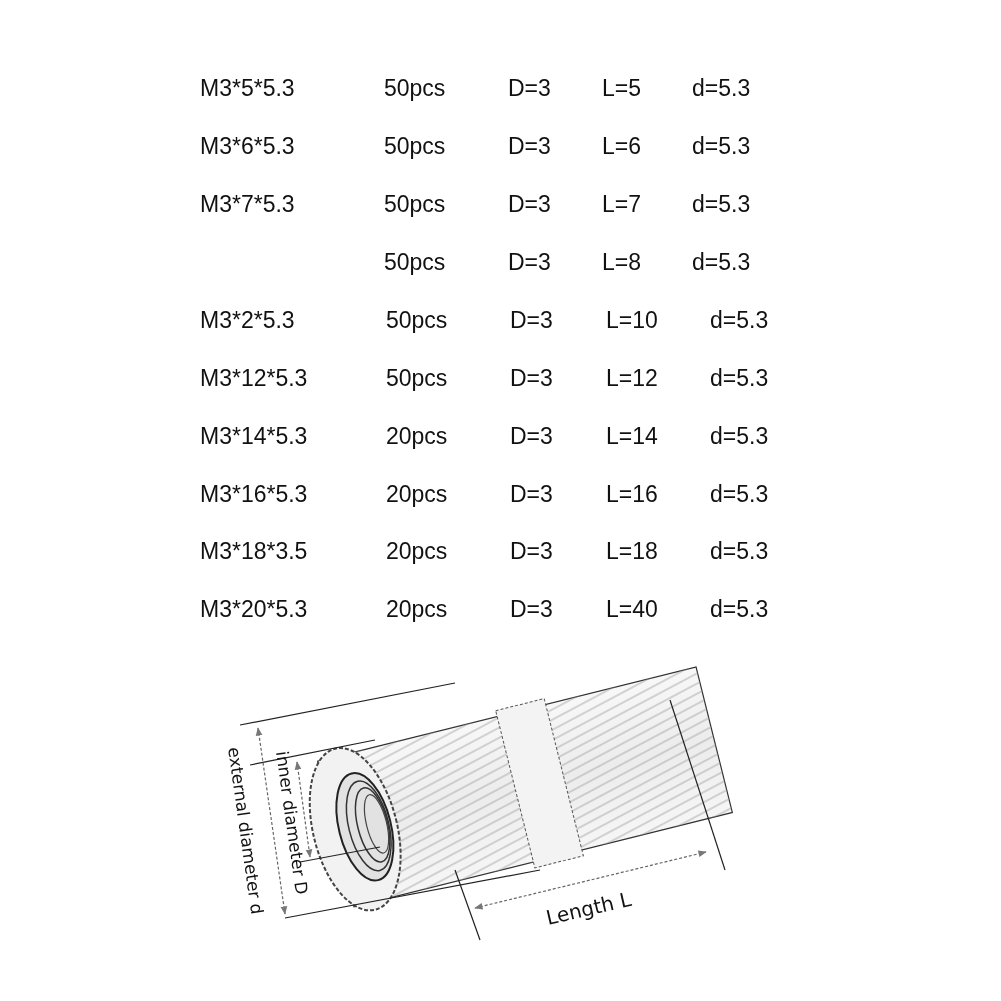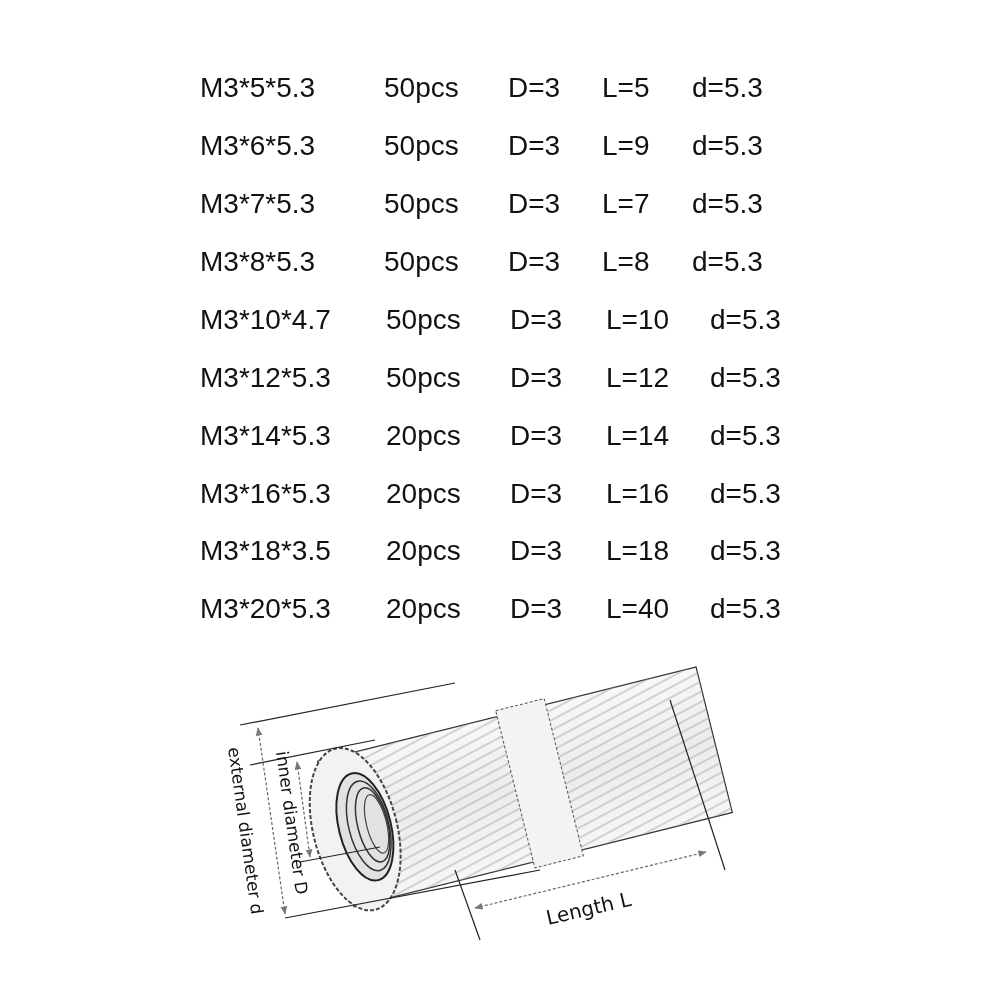--- a/index.html
+++ b/index.html
@@ -1,59 +1,58 @@
 <!DOCTYPE html>
 <html><head>
 <meta charset="utf-8">
 <style>
   html, body { margin: 0; padding: 0; background: #ffffff; }
   body { width: 1001px; height: 1001px; position: relative; overflow: hidden;
          font-family: "Liberation Sans", sans-serif; color: #111; }
   .spec-table { position: absolute; left: 0; top: 0; width: 1001px; }
-  .row { position: absolute; height: 40px; font-size: 28px; line-height: 40px; white-space: nowrap; }
+  .row { position: absolute; height: 40px; font-size: 23px; line-height: 40px; white-space: nowrap; }
   .cell { position: absolute; top: 0; }
   .diagram { position: absolute; left: 0; top: 0; width: 1001px; height: 1001px; }
   .lbl { font-family: "DejaVu Sans", sans-serif; fill: #111; }
 </style>
 </head>
 <body>
 
 <div class="spec-table">
 
   <div class="row" style="top:68px;left:0;width:1001px">
     <span class="cell" style="left:200px">M3*5*5.3</span>
     <span class="cell" style="left:384px">50pcs</span>
     <span class="cell" style="left:508px">D=3</span>
     <span class="cell" style="left:602px">L=5</span>
     <span class="cell" style="left:692px">d=5.3</span>
   </div>
   <div class="row" style="top:126px;left:0;width:827px">
     <span class="cell" style="left:200px">M3*6*5.3</span>
     <span class="cell" style="left:384px">50pcs</span>
     <span class="cell" style="left:508px">D=3</span>
-    <span class="cell" style="left:602px">L=9</span>
+    <span class="cell" style="left:602px">L=6</span>
     <span class="cell" style="left:692px">d=5.3</span>
   </div>
   <div class="row" style="top:184px;left:0;width:855px">
     <span class="cell" style="left:200px">M3*7*5.3</span>
     <span class="cell" style="left:384px">50pcs</span>
     <span class="cell" style="left:508px">D=3</span>
     <span class="cell" style="left:602px">L=7</span>
     <span class="cell" style="left:692px">d=5.3</span>
   </div>
   <div class="row" style="top:242px;left:0;width:1001px">
-    <span class="cell" style="left:200px">M3*8*5.3</span>
     <span class="cell" style="left:384px">50pcs</span>
     <span class="cell" style="left:508px">D=3</span>
     <span class="cell" style="left:602px">L=8</span>
     <span class="cell" style="left:692px">d=5.3</span>
   </div>
 
   <div class="row" style="top:300px;left:0;width:1001px">
-    <span class="cell" style="left:200px">M3*10*4.7</span>
+    <span class="cell" style="left:200px">M3*2*5.3</span>
     <span class="cell" style="left:386px">50pcs</span>
     <span class="cell" style="left:510px">D=3</span>
     <span class="cell" style="left:606px">L=10</span>
     <span class="cell" style="left:710px">d=5.3</span>
   </div>
   <div class="row" style="top:358px;left:0;width:1001px">
     <span class="cell" style="left:200px">M3*12*5.3</span>
     <span class="cell" style="left:386px">50pcs</span>
     <span class="cell" style="left:510px">D=3</span>
     <span class="cell" style="left:606px">L=12</span>

